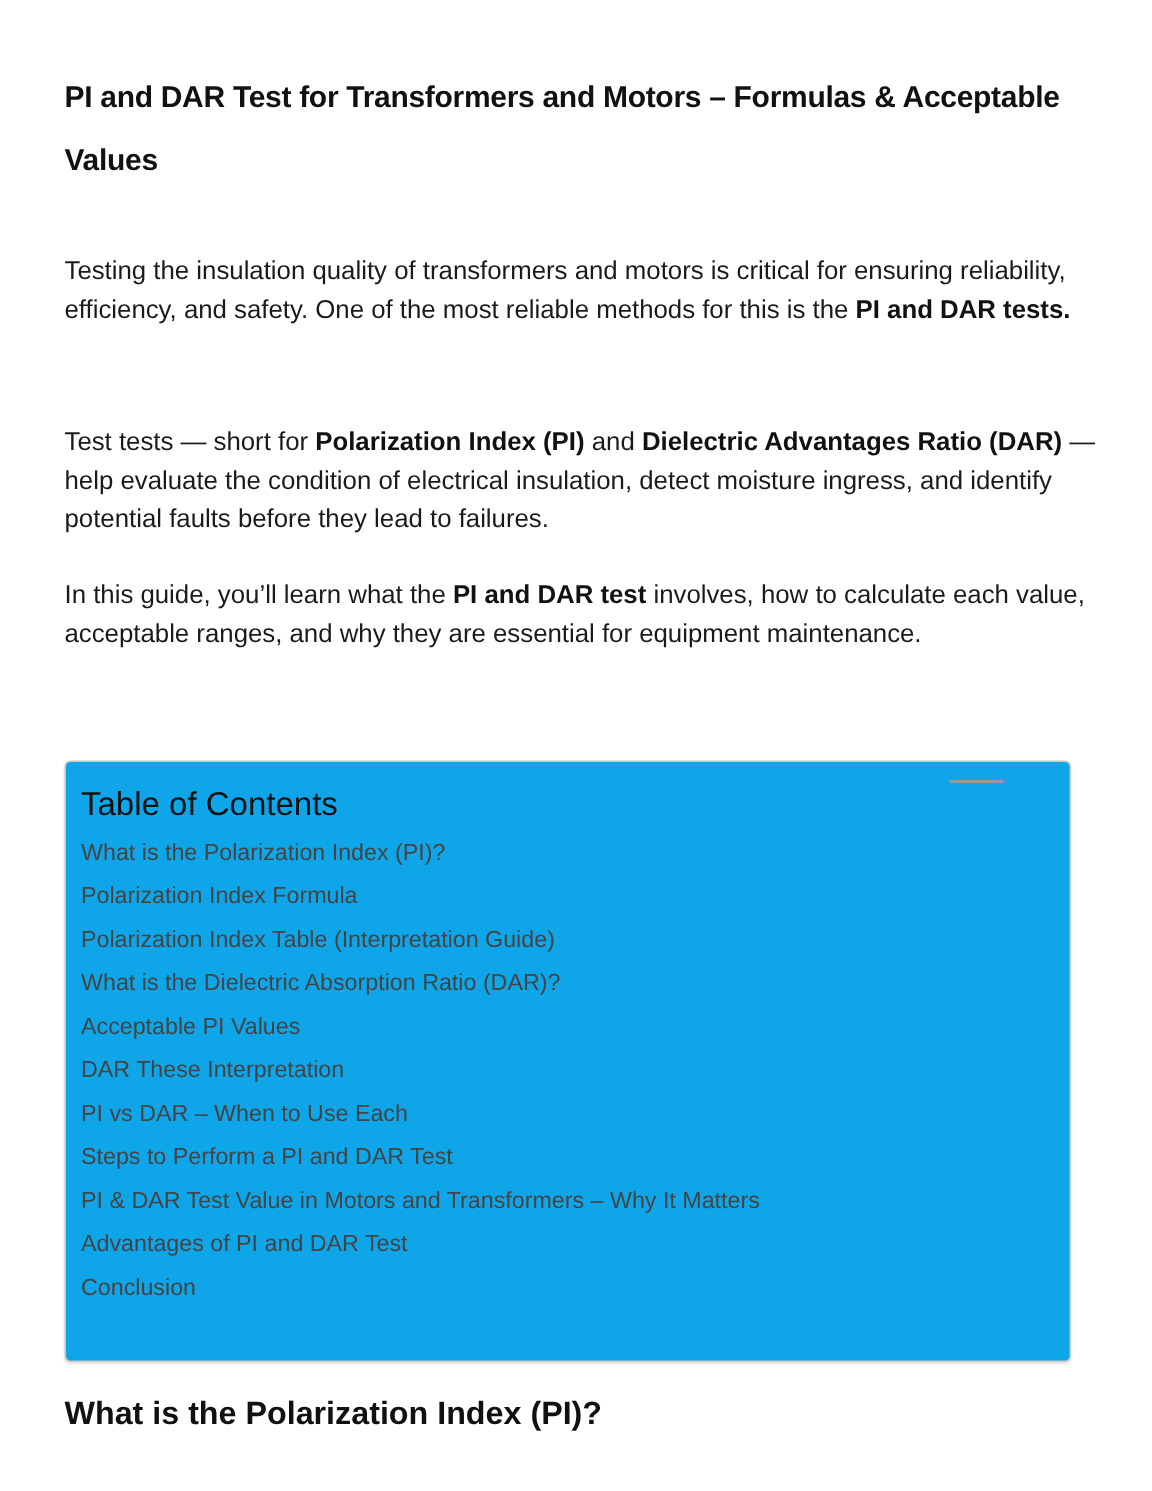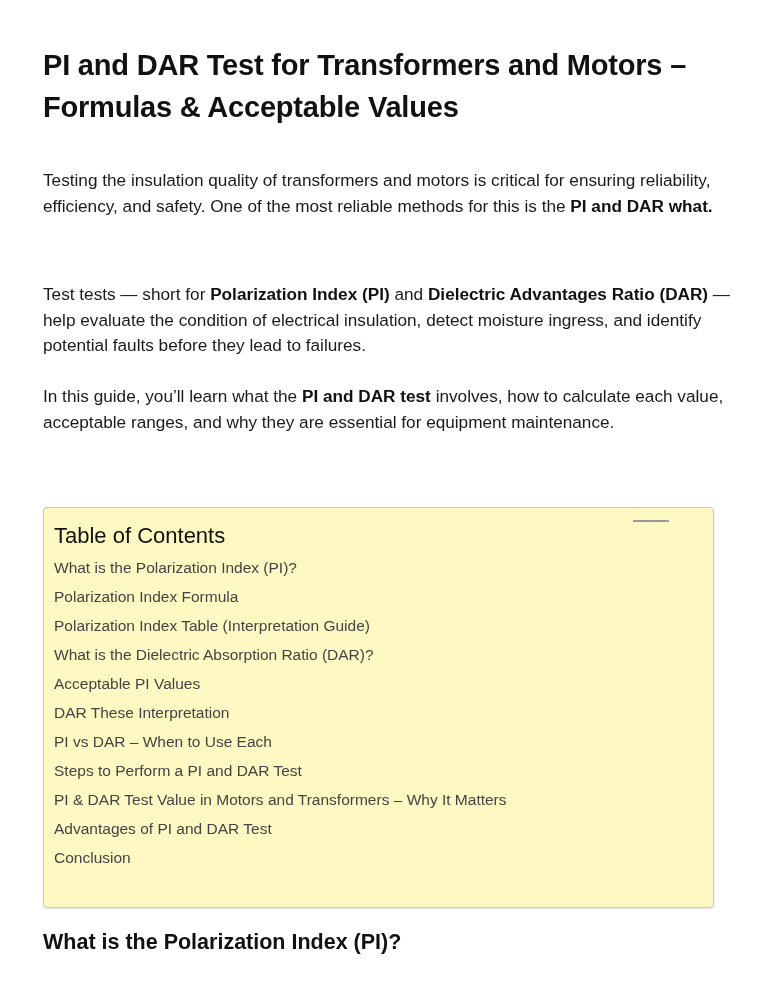--- a/index.html
+++ b/index.html
@@ -22,21 +22,21 @@
       width: 690px;
     }
     .page-title {
       position: absolute;
       left: 0;
       top: 44px;
       width: 680px;
       margin: 0;
       font-family: "Liberation Sans", "DejaVu Sans", sans-serif;
       font-weight: bold;
-      font-size: 29px;
+      font-size: 20px;
       line-height: 42px;
       letter-spacing: -0.2px;
       color: #111111;
     }
     .para {
       position: absolute;
       left: 0;
       width: 690px;
       margin: 0;
       font-family: "Liberation Sans", "DejaVu Sans", sans-serif;
@@ -51,21 +51,21 @@
 
     .toc {
       position: absolute;
       left: 43px;
       top: 507px;
       width: 669px;
       height: 399px;
       border: 1px solid #c9c9c9;
       border-radius: 4px;
       box-shadow: 0 1px 2px rgba(0,0,0,0.12);
-      background: #fef9c3;
+      background: #0ea5e9;
     }
     .toc-toggle {
       position: absolute;
       right: 44px;
       top: 9px;
       width: 36px;
       height: 8px;
       cursor: pointer;
     }
     .toc-toggle .bar {
@@ -119,21 +119,21 @@
       color: #111111;
     }
   </style>
 </head>
 <body>
 
 <div class="article">
   <h1 class="page-title">PI and DAR Test for Transformers and Motors – Formulas &amp; Acceptable Values</h1>
 
   <p class="para" id="p1">
-    <span>Testing the insulation quality of transformers and motors is critical for ensuring reliability, efficiency, and safety. One of the most reliable methods for this is the </span><b>PI and DAR what.</b>
+    <span>Testing the insulation quality of transformers and motors is critical for ensuring reliability, efficiency, and safety. One of the most reliable methods for this is the </span><b>PI and DAR tests.</b>
   </p>
 
   <p class="para" id="p2">
     <span>Test tests — short for </span><b>Polarization Index (PI)</b><span> and </span><b>Dielectric Advantages Ratio (DAR)</b><span> — help evaluate the condition of electrical insulation, detect moisture ingress, and identify potential faults before they lead to failures.</span>
   </p>
 
   <p class="para" id="p3">
     <span>In this guide, you’ll learn what the </span><b>PI and DAR test</b><span> involves, how to calculate each value, acceptable ranges, and why they are essential for equipment maintenance.</span>
   </p>
 </div>

